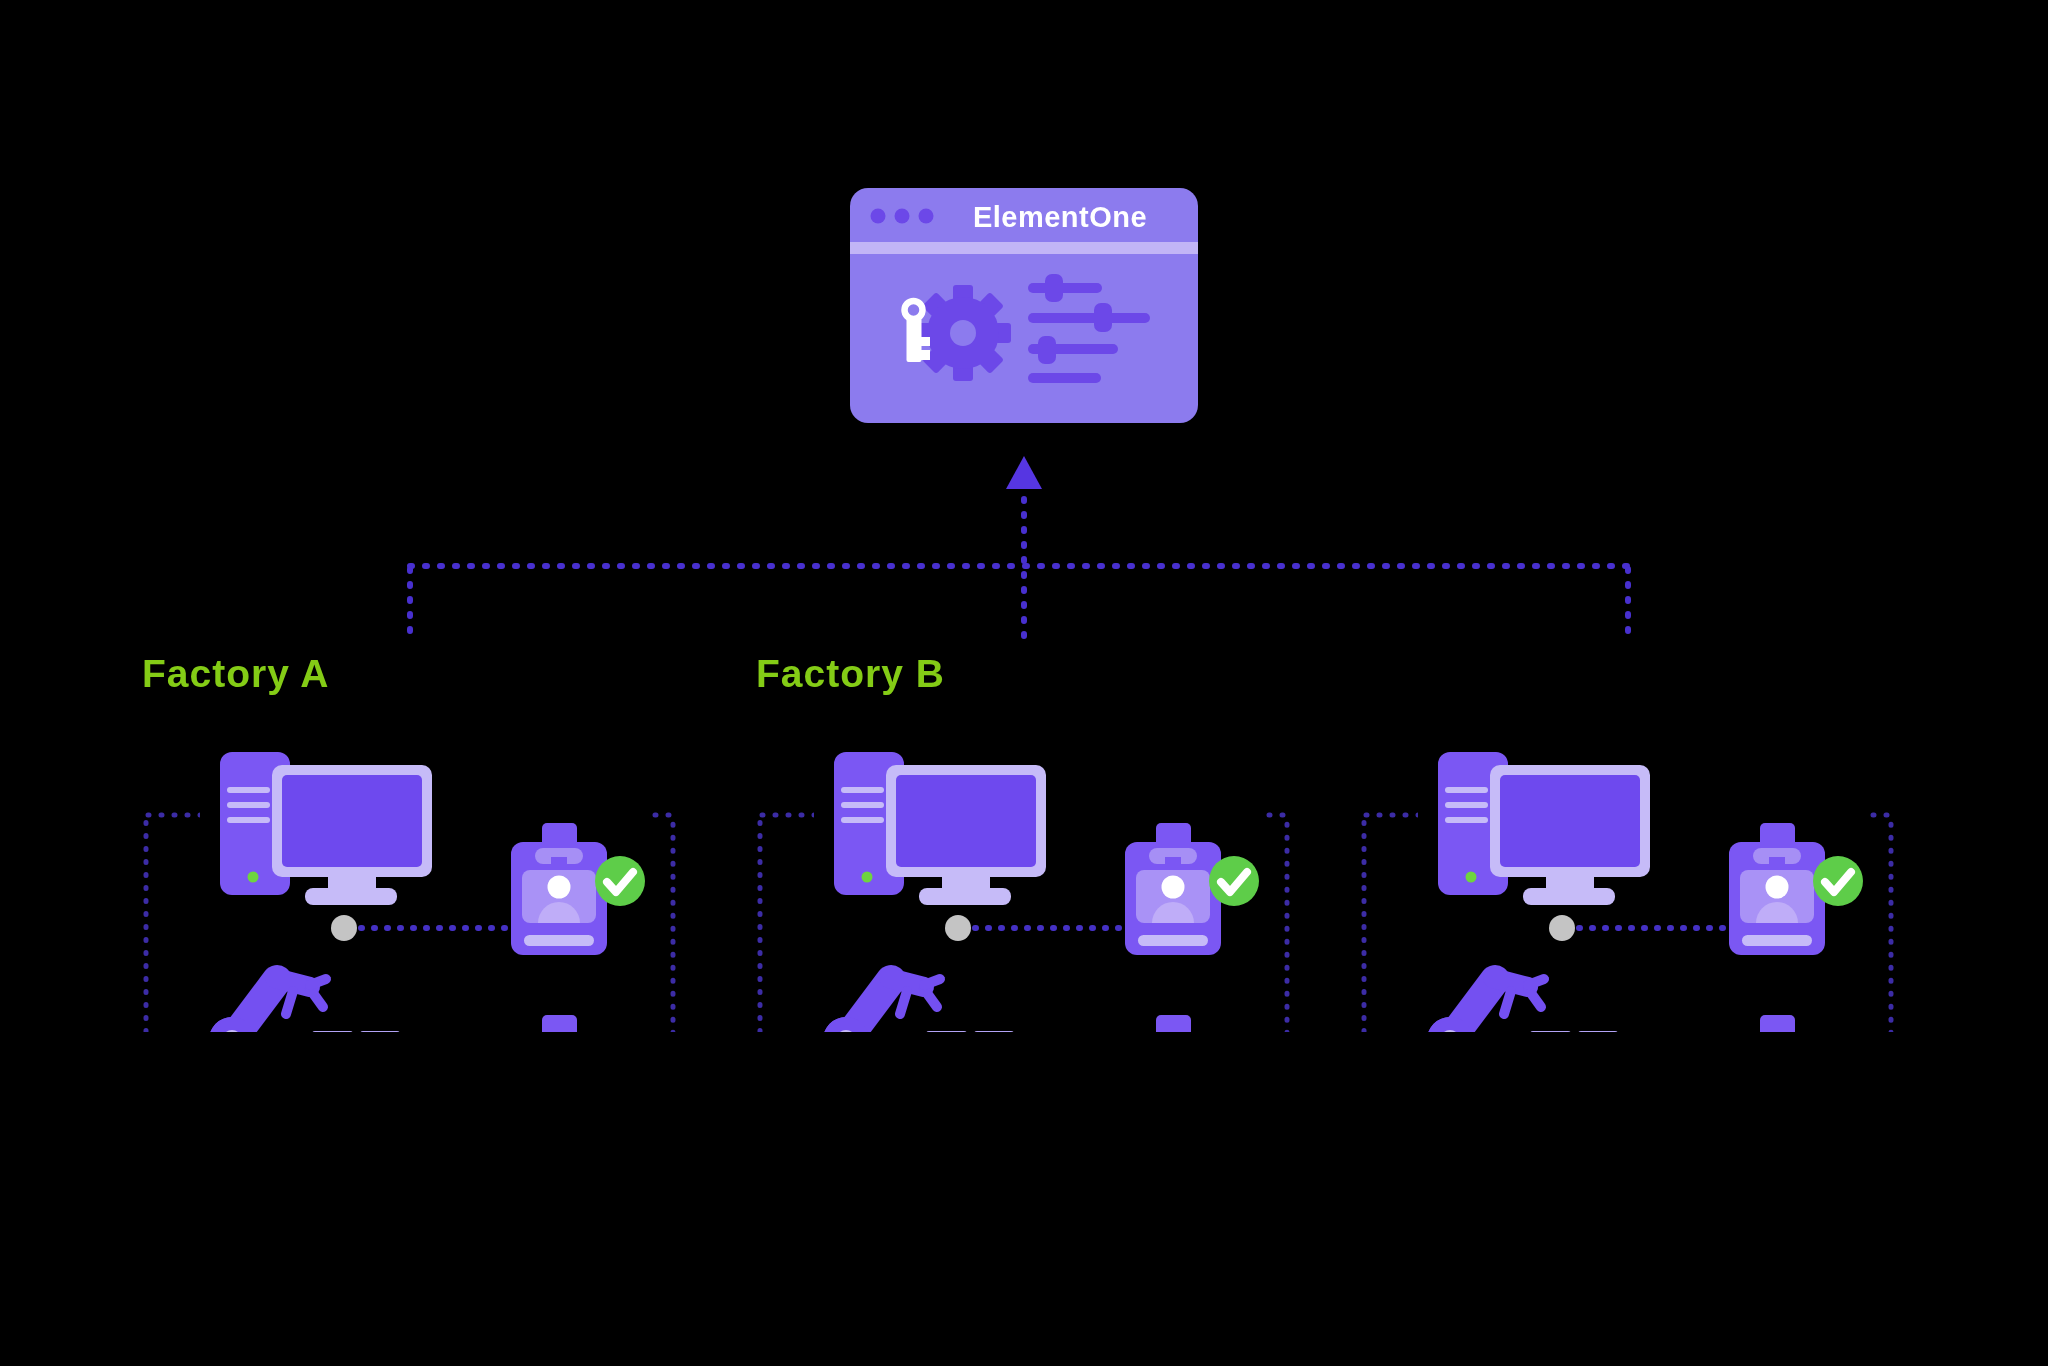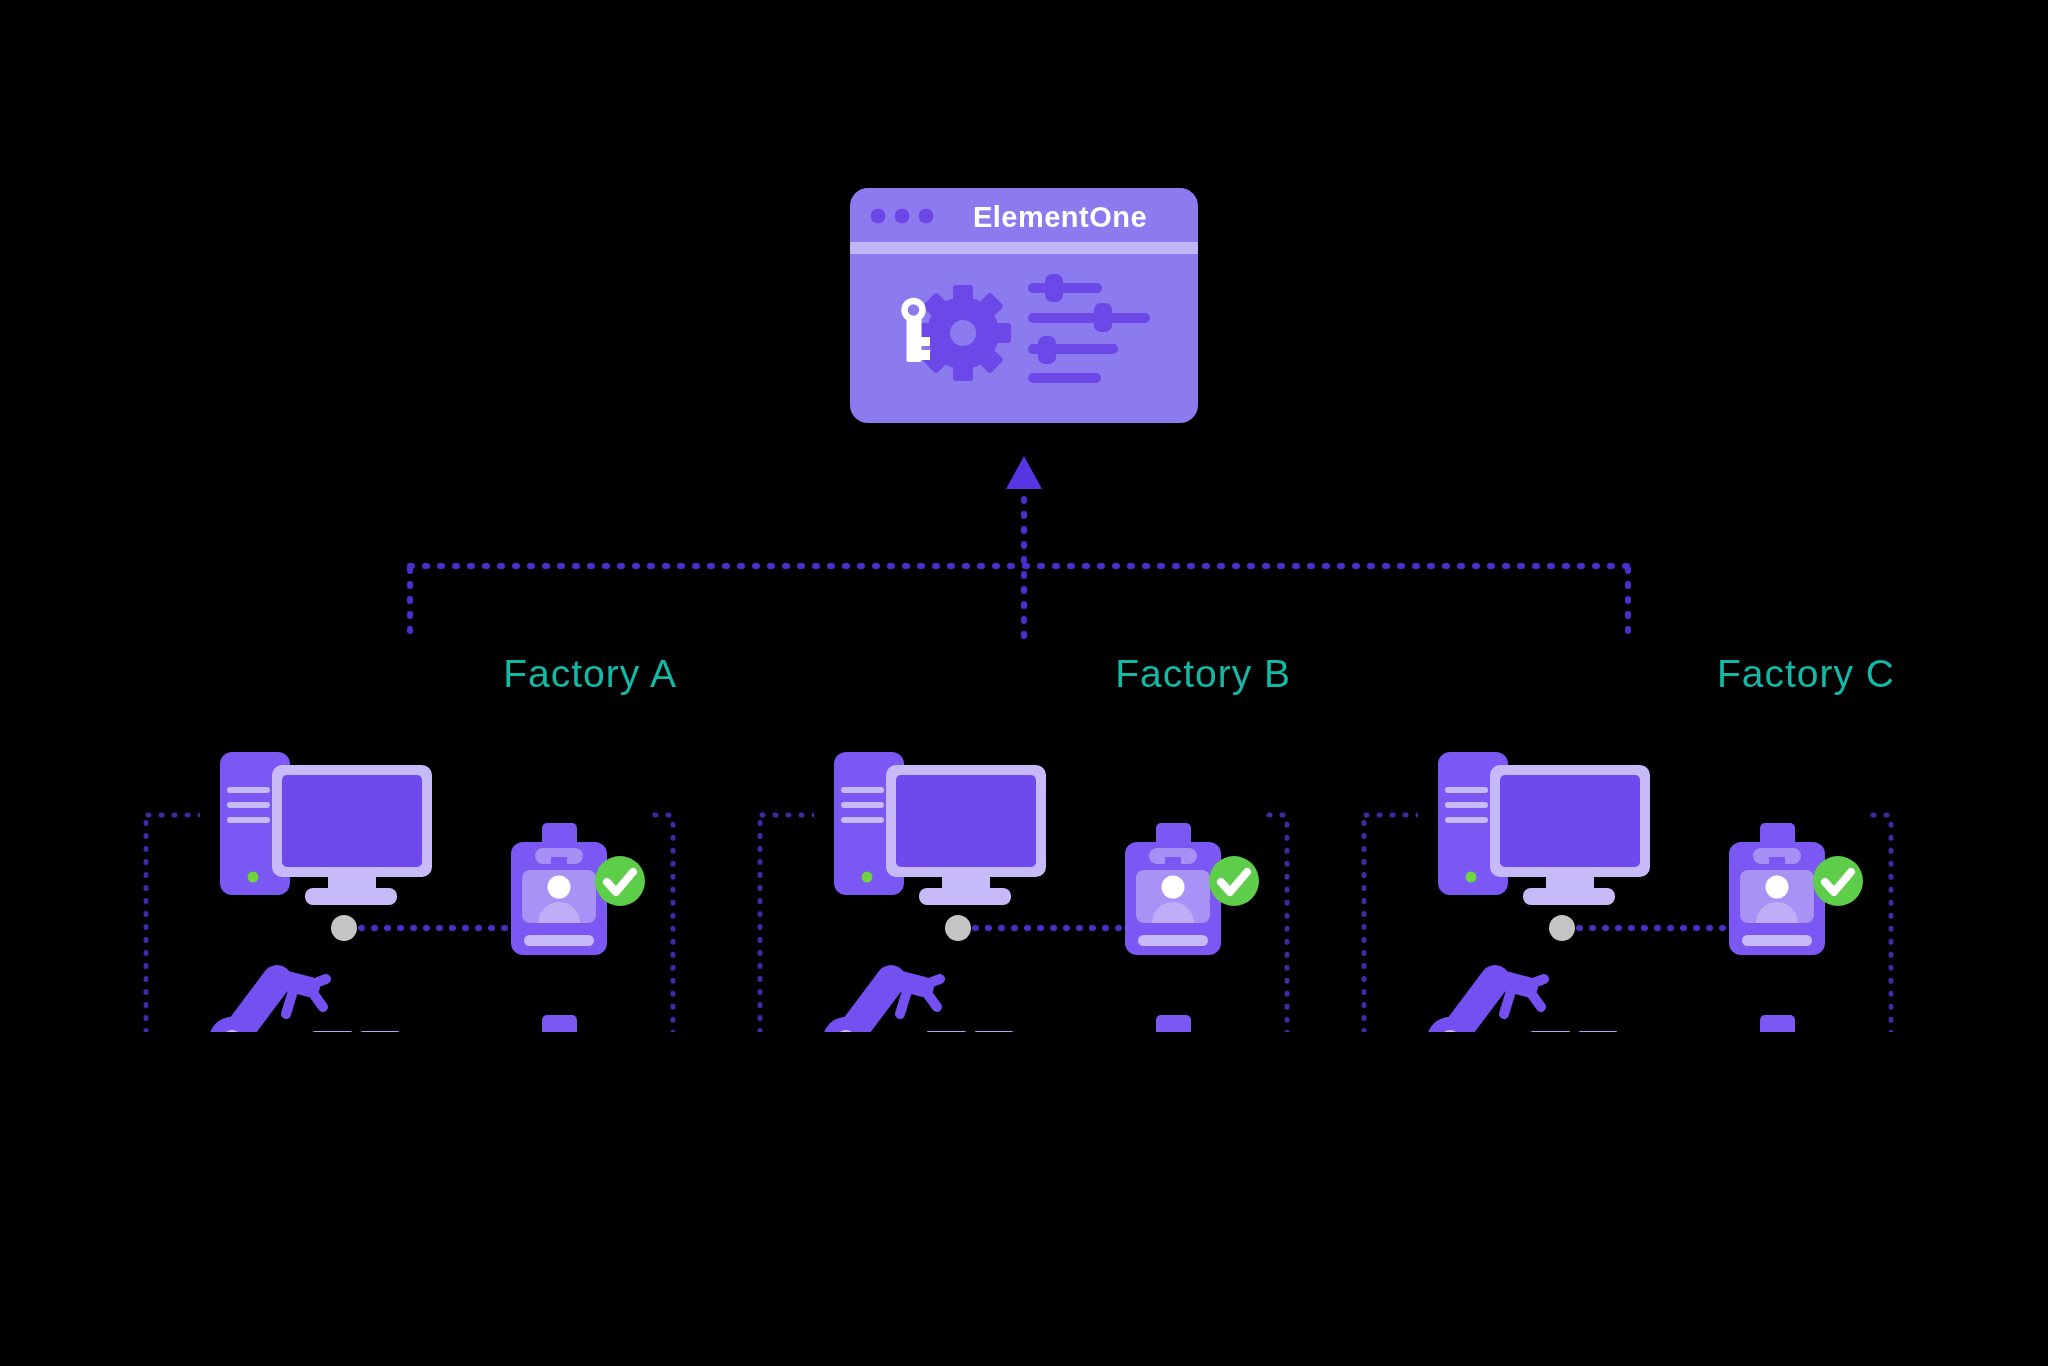--- a/index.html
+++ b/index.html
@@ -13,25 +13,25 @@
   .abs{position:absolute;}
   .factory{
     position:absolute;
     top:600px;
     width:535px;height:660px;
   }
   .factory-label{
     position:absolute;
     top:52px;left:0;
     width:100%;
-    text-align:right;
+    text-align:left;
     font-size:39px;
-    font-weight:normal;
+    font-weight:bold;
     letter-spacing:1px;
-    color:#14b8a6;
+    color:#84cc16;
   }
   .factory-art{position:absolute;top:0;left:0;}
 </style>
 </head>
 <body>
 
 <div class="canvas">
 
   <svg width="0" height="0" style="position:absolute" aria-hidden="true">
     <defs>
@@ -183,19 +183,18 @@
   </div>
 
   <div class="factory" style="left:756px">
     <div class="factory-label">Factory B</div>
     <svg class="factory-art" width="535" height="660" viewBox="0 0 535 660">
       <use href="#factory-art" xlink:href="#factory-art"></use>
     </svg>
   </div>
 
   <div class="factory" style="left:1360px">
-    <div class="factory-label">Factory C</div>
     <svg class="factory-art" width="535" height="660" viewBox="0 0 535 660">
       <use href="#factory-art" xlink:href="#factory-art"></use>
     </svg>
   </div>
 
 </div>
 
 </body></html>

